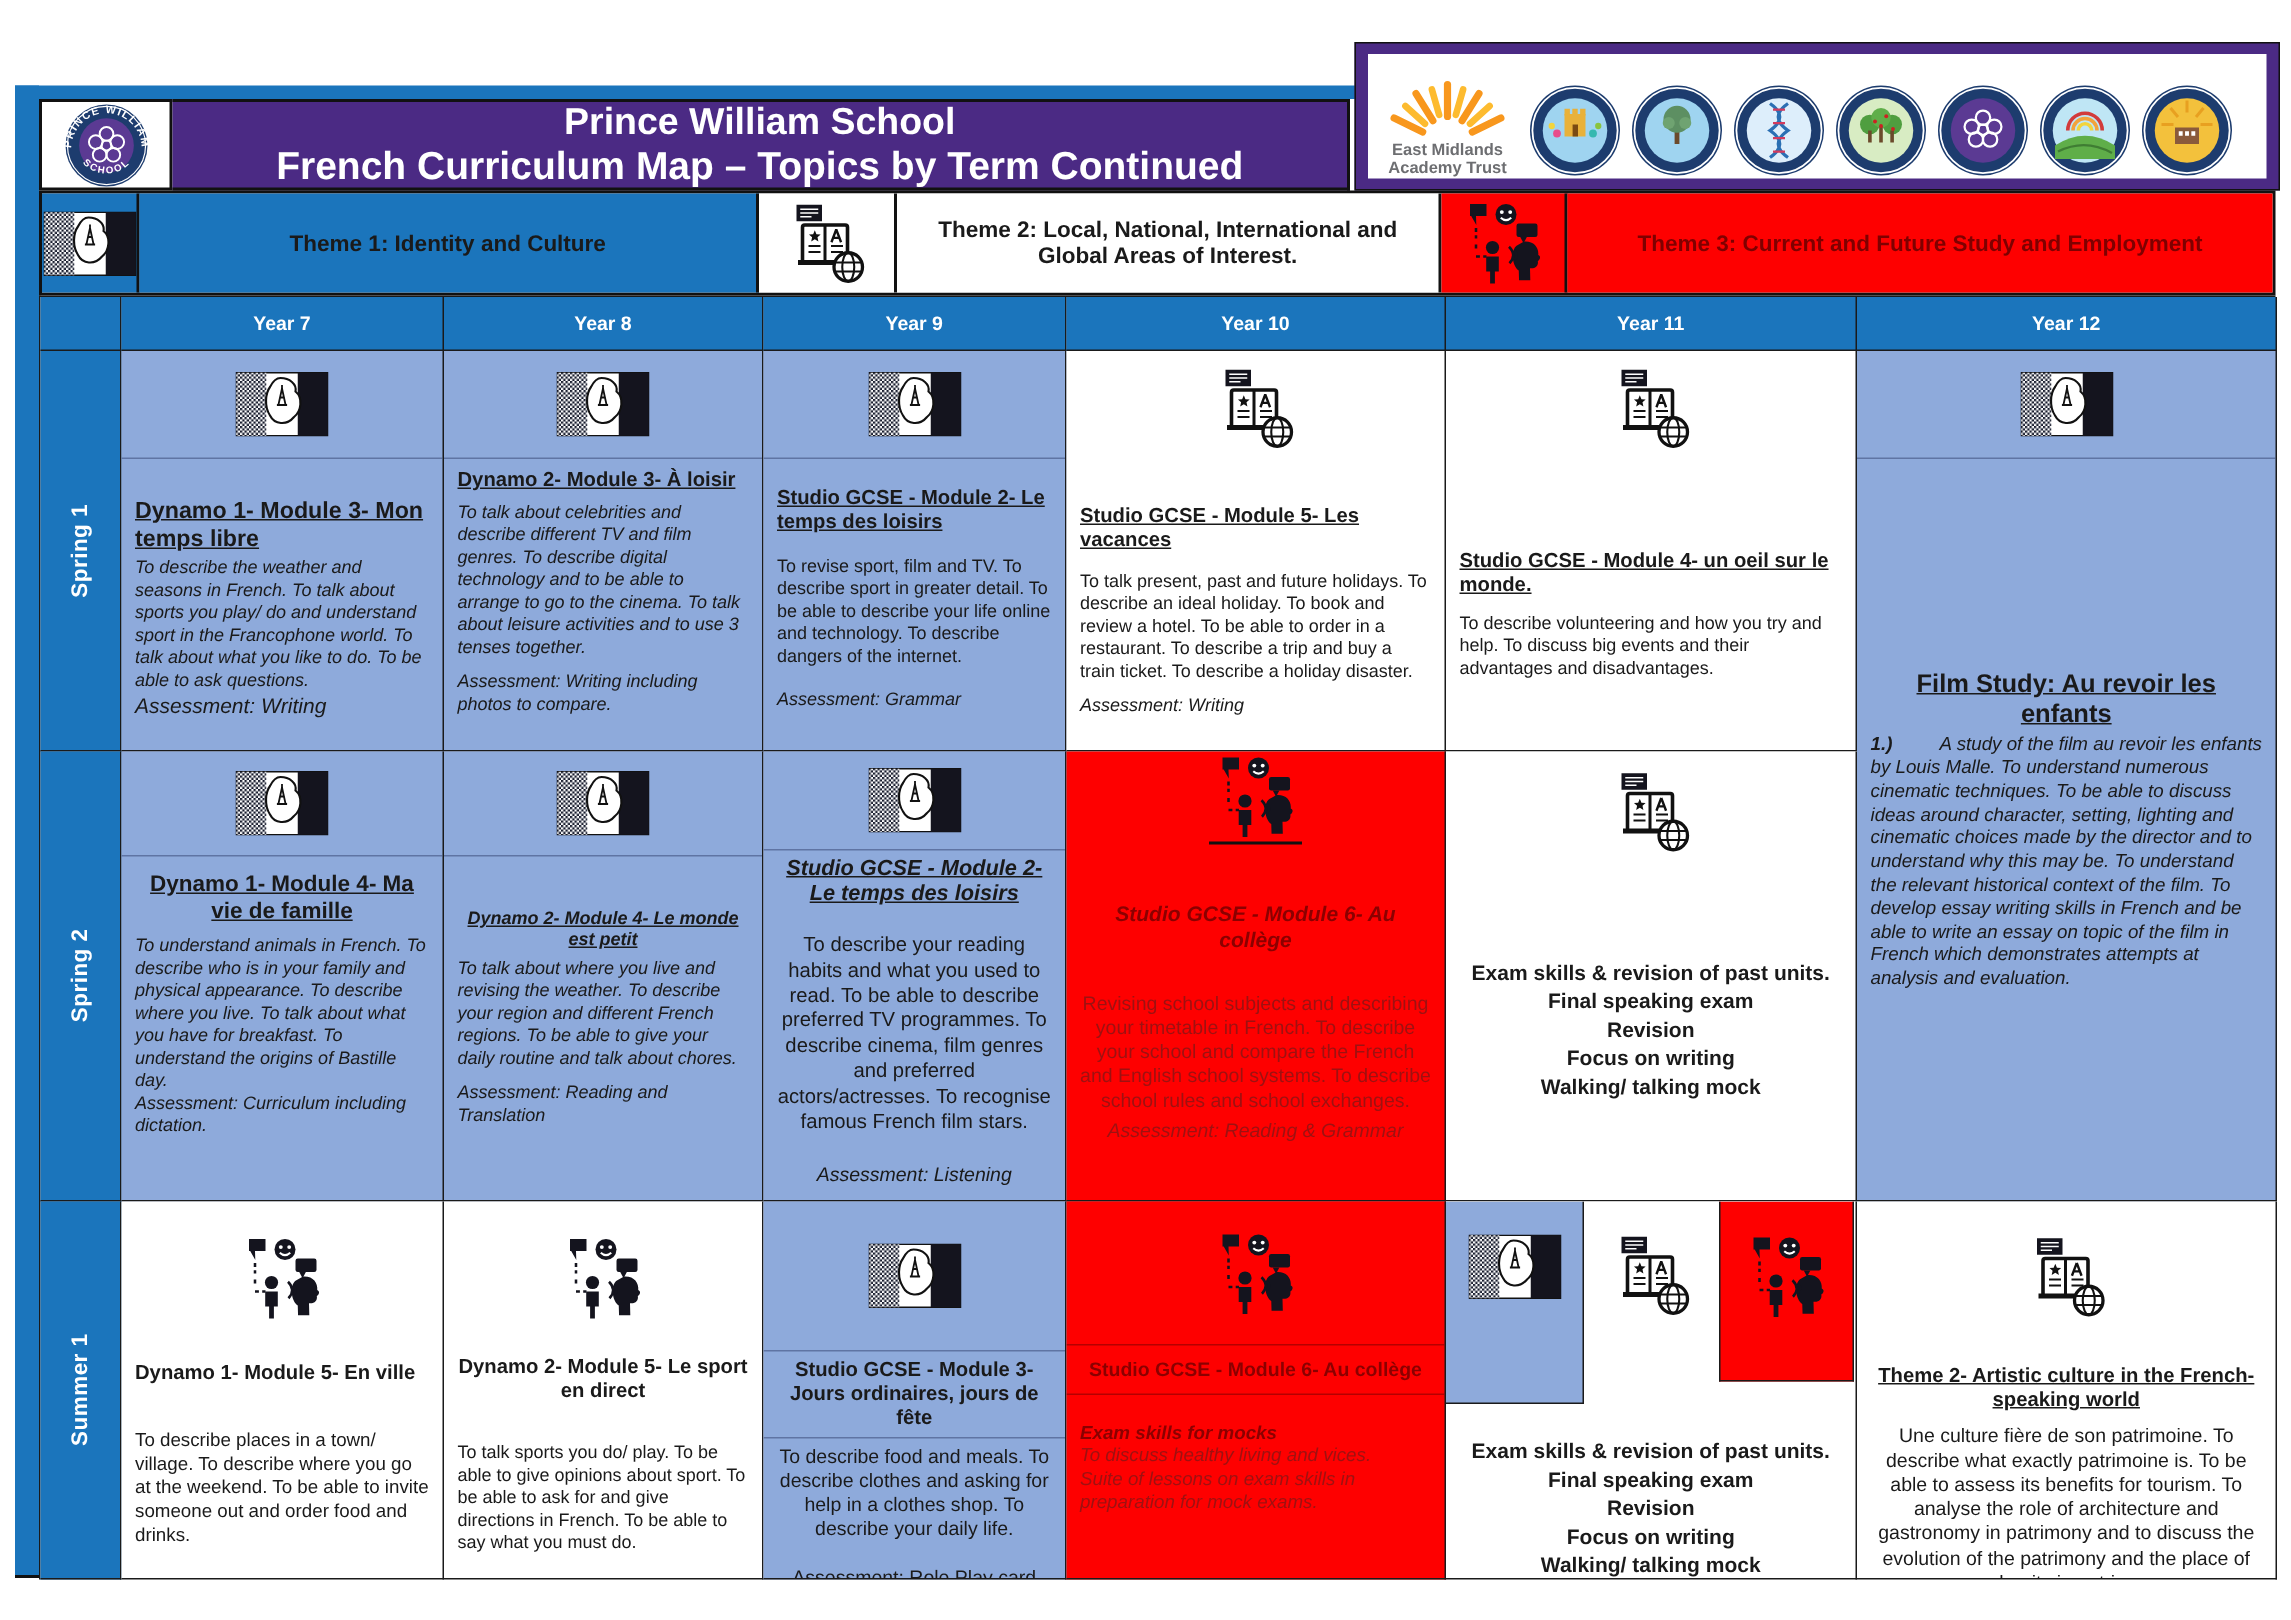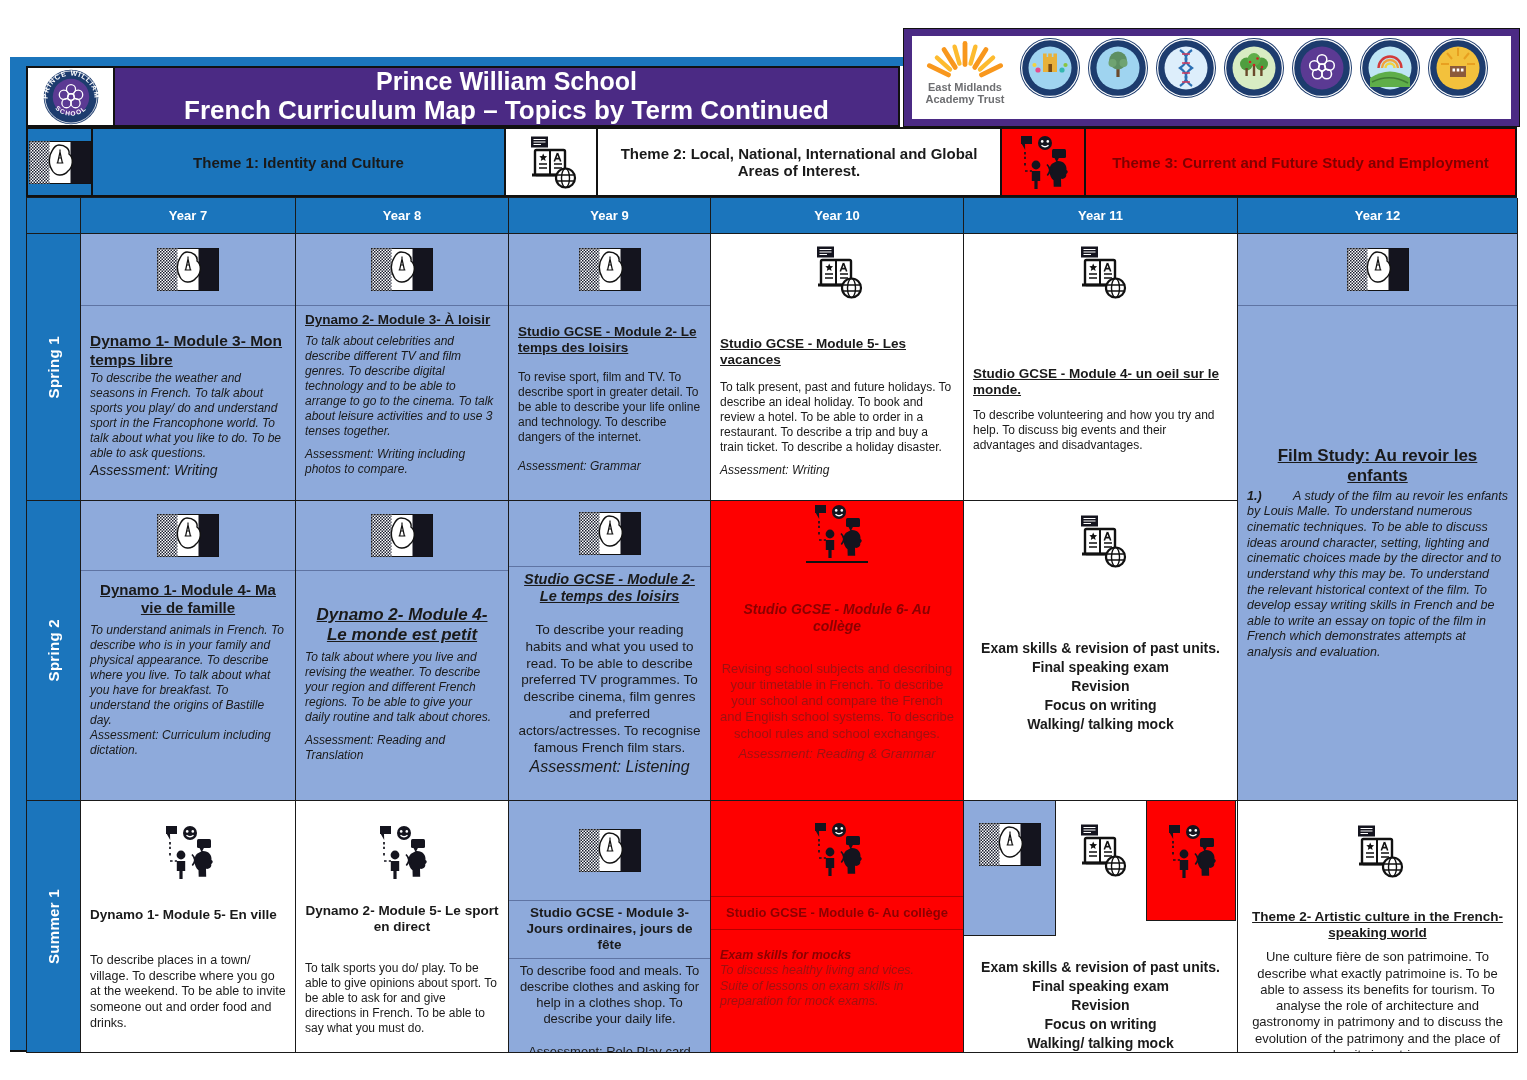--- a/index.html
+++ b/index.html
@@ -12,21 +12,21 @@
   
   #frame-top { left:10px; top:57px; width:1507px; height:9px; background:#1B75BC; }
   #frame-left { left:10px; top:57px; width:16px; height:995px; background:#1B75BC; border-bottom:2px solid #111; }
   
   #header-row { left:26px; top:66px; width:1491px; height:61px; display:flex; }
   #logo-cell { width:89px; height:61px; background:#fff; border:2px solid #111; display:flex; align-items:center; justify-content:center; }
   #title-cell { flex:1; background:#4B2A84; border:2px solid #111; border-left:none; display:flex; flex-direction:column; align-items:center; justify-content:center; color:#fff; text-align:center; }
   #title-cell .l1 { font-size:25px; font-weight:bold; line-height:1.15; }
   #title-cell .l2 { font-size:26px; font-weight:bold; line-height:1.15; }
   #trust-panel { left:903px; top:28px; width:617px; height:99px; background:#4B2A84; border:1px solid #111; padding:7px 8px; }
-  #trust-box { width:100%; height:100%; background:#fff; display:flex; align-items:flex-start; gap:5px; padding:1px 4px; overflow:hidden; }
+  #trust-box { width:100%; height:100%; background:#fff; display:flex; align-items:flex-end; gap:5px; padding:1px 4px; overflow:hidden; }
   .emat { display:flex; flex-direction:column; align-items:center; width:98px; flex:none; }
   .emat .t { font-size:11px; font-weight:bold; color:#6d6e71; line-height:1.1; }
   .badge { width:62px; height:62px; flex:none; display:block; }
   
   #theme-row { left:26px; top:127px; width:1491px; height:70px; display:flex; border:2px solid #111; }
   .theme-seg { height:100%; display:flex; align-items:center; justify-content:center; border-right:2px solid #111; }
   .theme-seg:last-child { border-right:none; }
   .theme-label { font-weight:bold; font-size:15px; text-align:center; padding:0 10px; }
   
   #tbl {
@@ -248,21 +248,21 @@
   <path d="M20.2 18.5 l1.1 2.6 2.8 .2 -2.1 1.9 .6 2.8 -2.4 -1.5 -2.4 1.5 .6 -2.8 -2.1 -1.9 2.8 -.2 z" fill="#111" stroke="none"></path>
   <path d="M16 29 H24 M16 33 H24" stroke-width="1.4"></path>
   <path d="M34.5 18 l-3.2 8.5 M34.5 18 l3.2 8.5 M32.3 23.6 h4.4" stroke-width="1.6"></path>
   <path d="M31 29 H39 M31 33 H39" stroke-width="1.4"></path>
   <circle cx="42.5" cy="43" r="9.5" fill="#fff" stroke-width="2.2"></circle>
   <ellipse cx="42.5" cy="43" rx="4" ry="9.5" stroke-width="1.4"></ellipse>
   <path d="M33.5 40 H51.5 M33.5 46 H51.5" stroke-width="1.4"></path>
  </g>
 </svg></span>
   </div>
-  <div class="theme-seg" style="width:404px;background:#fff;">
+  <div class="theme-seg" style="width:363px;background:#fff;">
     <div class="theme-label">Theme 2: Local, National, International and Global Areas of Interest.</div>
   </div>
   <div class="theme-seg" style="width:84px;background:#FE0000;">
     <span class="ic">
 <svg width="62" height="56" viewBox="0 0 62 56">
  <g fill="#14141e">
   <path d="M9 2 h11 v8 h-7 l.2 6 -3.4 -6 h-.8 z"></path>
   <circle cx="33" cy="9" r="7"></circle>
   <circle cx="30.2" cy="7.4" r="1.3" fill="#fff"></circle>
             <circle cx="35.8" cy="7.4" r="1.3" fill="#fff"></circle>
@@ -489,21 +489,21 @@
  </pattern>
             </defs>
  <rect x="0.5" y="0.5" width="61" height="42" fill="#fff" stroke="#111"></rect>
  <rect x="0.5" y="0.5" width="20" height="42" fill="url(#hatch)"></rect>
  <rect x="41.5" y="0.5" width="20" height="42" fill="#14141e"></rect>
  <path d="M30 4 C36 4 41 8 40 13 C45 17 44 26 39 30 C34 36 26 35 23 29 C19 23 20 14 23 10 C25 6 27 4 30 4 Z" fill="#fff" stroke="#111" stroke-width="1.4"></path>
  <path d="M31 11 L28.6 22 M31 11 L33.4 22 M29.2 17 L32.8 17 M27.6 22 L34.4 22 M31 11 L31 8.6" stroke="#111" stroke-width="1.2" fill="none"></path>
 </svg></span>
       </div>
     <div class="cbody" style="padding-top:34px">
-      <div class="title u ctr i" style="font-size:17px">Dynamo 2- Module 4- Le monde est petit</div>
+      <div class="title u ctr i" style="font-size:12px">Dynamo 2- Module 4- Le monde est petit</div>
       <div class="body-txt i" style="margin-top:4px">To talk about where you live and revising the weather. To describe your region and different French regions. To be able to give your daily routine and talk about chores.</div>
       <div class="i assess" style="font-size:12px">Assessment: Reading and Translation</div>
     </div>
   </div>
   <div class="cell bg-lb" style="grid-column:4;grid-row:3">
     <div class="icon-row sep" style="height:66px">
         <span class="ic">
 <svg width="62" height="43" viewBox="0 0 62 43">
  <defs>
               <pattern id="hatch" width="3" height="3" patternUnits="userSpaceOnUse">
@@ -515,21 +515,21 @@
  <rect x="0.5" y="0.5" width="61" height="42" fill="#fff" stroke="#111"></rect>
  <rect x="0.5" y="0.5" width="20" height="42" fill="url(#hatch)"></rect>
  <rect x="41.5" y="0.5" width="20" height="42" fill="#14141e"></rect>
  <path d="M30 4 C36 4 41 8 40 13 C45 17 44 26 39 30 C34 36 26 35 23 29 C19 23 20 14 23 10 C25 6 27 4 30 4 Z" fill="#fff" stroke="#111" stroke-width="1.4"></path>
  <path d="M31 11 L28.6 22 M31 11 L33.4 22 M29.2 17 L32.8 17 M27.6 22 L34.4 22 M31 11 L31 8.6" stroke="#111" stroke-width="1.2" fill="none"></path>
 </svg></span>
       </div>
     <div class="cbody" style="padding-top:4px">
       <div class="title u ctr i" style="font-size:14.5px">Studio GCSE - Module 2- Le temps des loisirs</div>
       <div class="ctr" style="font-size:13.5px;margin-top:16px">To describe your reading habits and what you used to read. To be able to describe preferred TV programmes. To describe cinema, film genres and preferred actors/actresses. To recognise famous French film stars.</div>
-      <div class="i ctr" style="font-size:16px;">Assessment: Listening</div>
+      <div class="i ctr" style="font-size:13px;margin-top:18px">Assessment: Listening</div>
     </div>
   </div>
   <div class="cell bg-rd" style="grid-column:5;grid-row:3">
     <div class="icon-row" style="height:64px">
         <span class="ic ic-underline">
 <svg width="62" height="56" viewBox="0 0 62 56">
  <g fill="#14141e">
   <path d="M9 2 h11 v8 h-7 l.2 6 -3.4 -6 h-.8 z"></path>
   <circle cx="33" cy="9" r="7"></circle>
   <circle cx="30.2" cy="7.4" r="1.3" fill="#fff"></circle>

